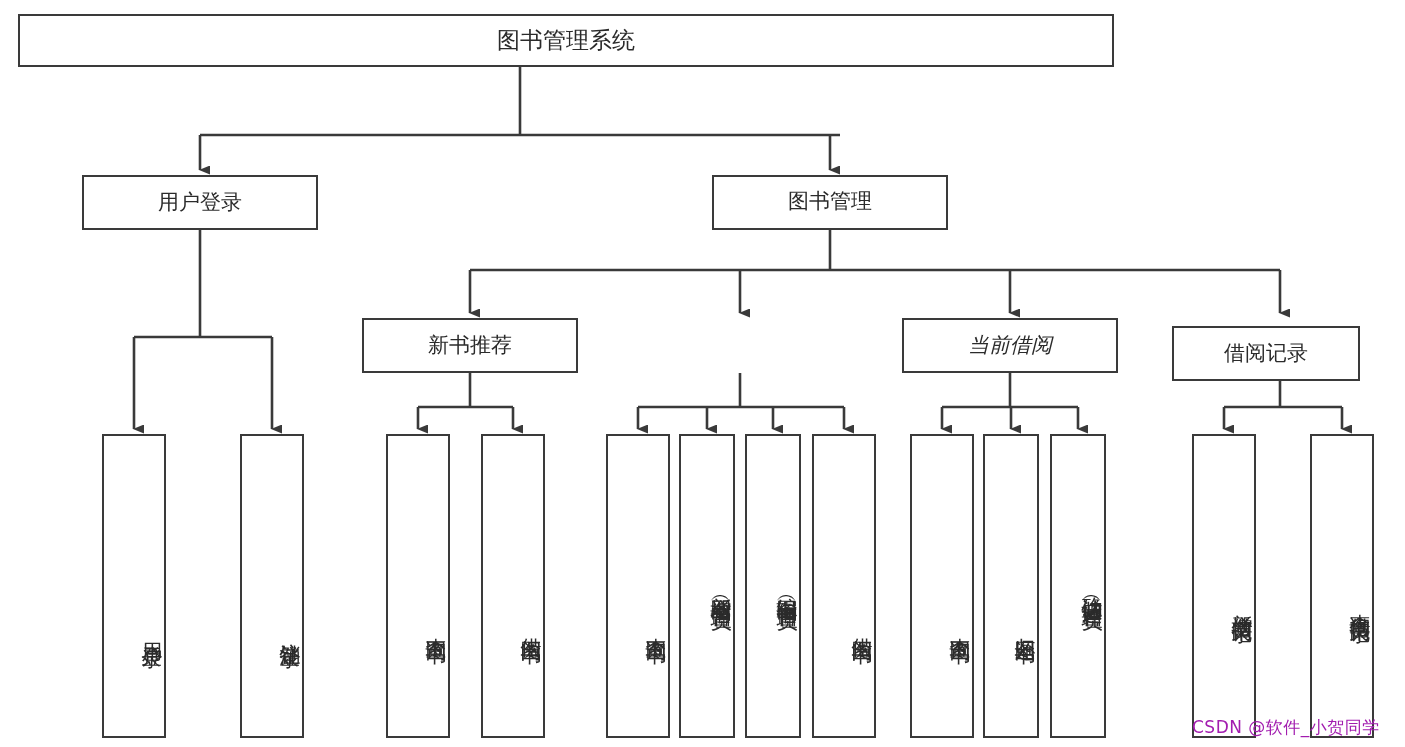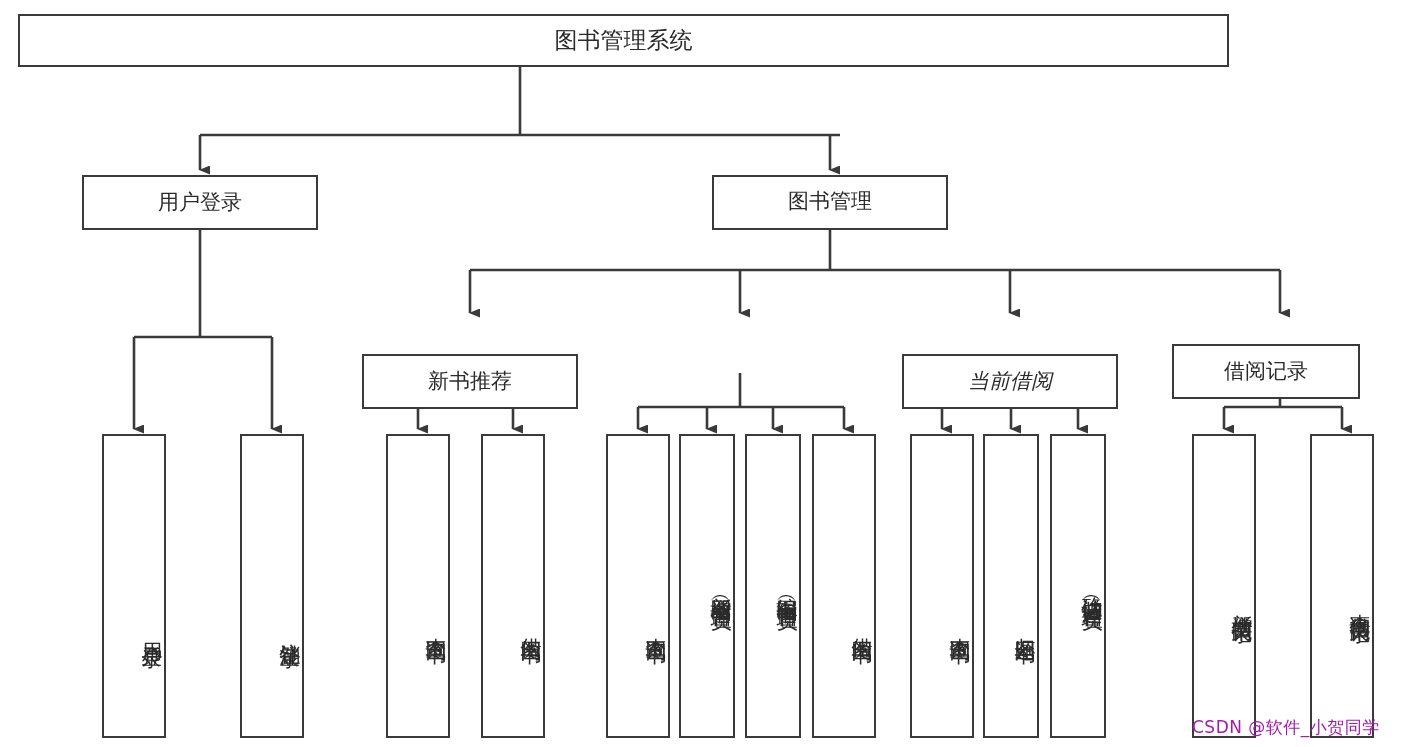--- a/index.html
+++ b/index.html
@@ -38,21 +38,20 @@
     line-height: 1.22;
   }
   .node.root {
     font-size: 23px;
   }
   .node.level2 {
     font-size: 21px;
   }
   .node.level3 {
     font-size: 21px;
-    margin-top: 36px;
   }
   .node.leaf {
     font-size: 21px;
     writing-mode: vertical-rl;
     text-orientation: upright;
     align-items: flex-start;
     justify-content: center;
     padding-top: 6px;
     letter-spacing: 2px;
   }
@@ -116,38 +115,38 @@
       <path d="M1011,407 L1011,429" marker-end="url(#arrowhead)"></path>
       <path d="M1078,407 L1078,429" marker-end="url(#arrowhead)"></path>
 
       <path d="M1280,373 L1280,407"></path>
       <path d="M1224,407 L1342,407"></path>
       <path d="M1224,407 L1224,429" marker-end="url(#arrowhead)"></path>
       <path d="M1342,407 L1342,429" marker-end="url(#arrowhead)"></path>
     </g>
   </svg>
 
-  <div class="node root" style="left:18px; top:14px; width:1211px; height:53px;">
+  <div class="node root" style="left:18px; top:14px; width:1096px; height:53px;">
     <span>图书管理系统</span>
   </div>
 
   <div class="node level2" style="left:82px; top:175px; width:236px; height:55px;">
     <span>用户登录</span>
   </div>
   <div class="node level2" style="left:712px; top:175px; width:236px; height:55px;font-family:Liberation Mono, monospace;">
     <span>图书管理</span>
   </div>
 
   <div class="node level3" style="left:362px; top:318px; width:216px; height:55px;">
     <span>新书推荐</span>
   </div>
   <div class="node level3" style="left:902px; top:318px; width:216px; height:55px;font-style:italic;">
     <span>当前借阅</span>
   </div>
-  <div class="node level3" style="left:1172px; top:308px; width:188px; height:55px;">
+  <div class="node level3" style="left:1172px; top:326px; width:188px; height:55px;">
     <span>借阅记录</span>
   </div>
 
   <div class="node leaf" style="left:102px; top:434px; width:64px; height:304px; padding-top:88px;">用户登录</div>
 
   <div class="node leaf" style="left:240px; top:434px; width:64px; height:304px; padding-top:88px;">注销登录</div>
 
   <div class="node leaf" style="left:386px; top:434px; width:64px; height:304px; padding-top:78px;">查询图书</div>
 
   <div class="node leaf" style="left:481px; top:434px; width:64px; height:304px; padding-top:78px;">借阅图书</div>

